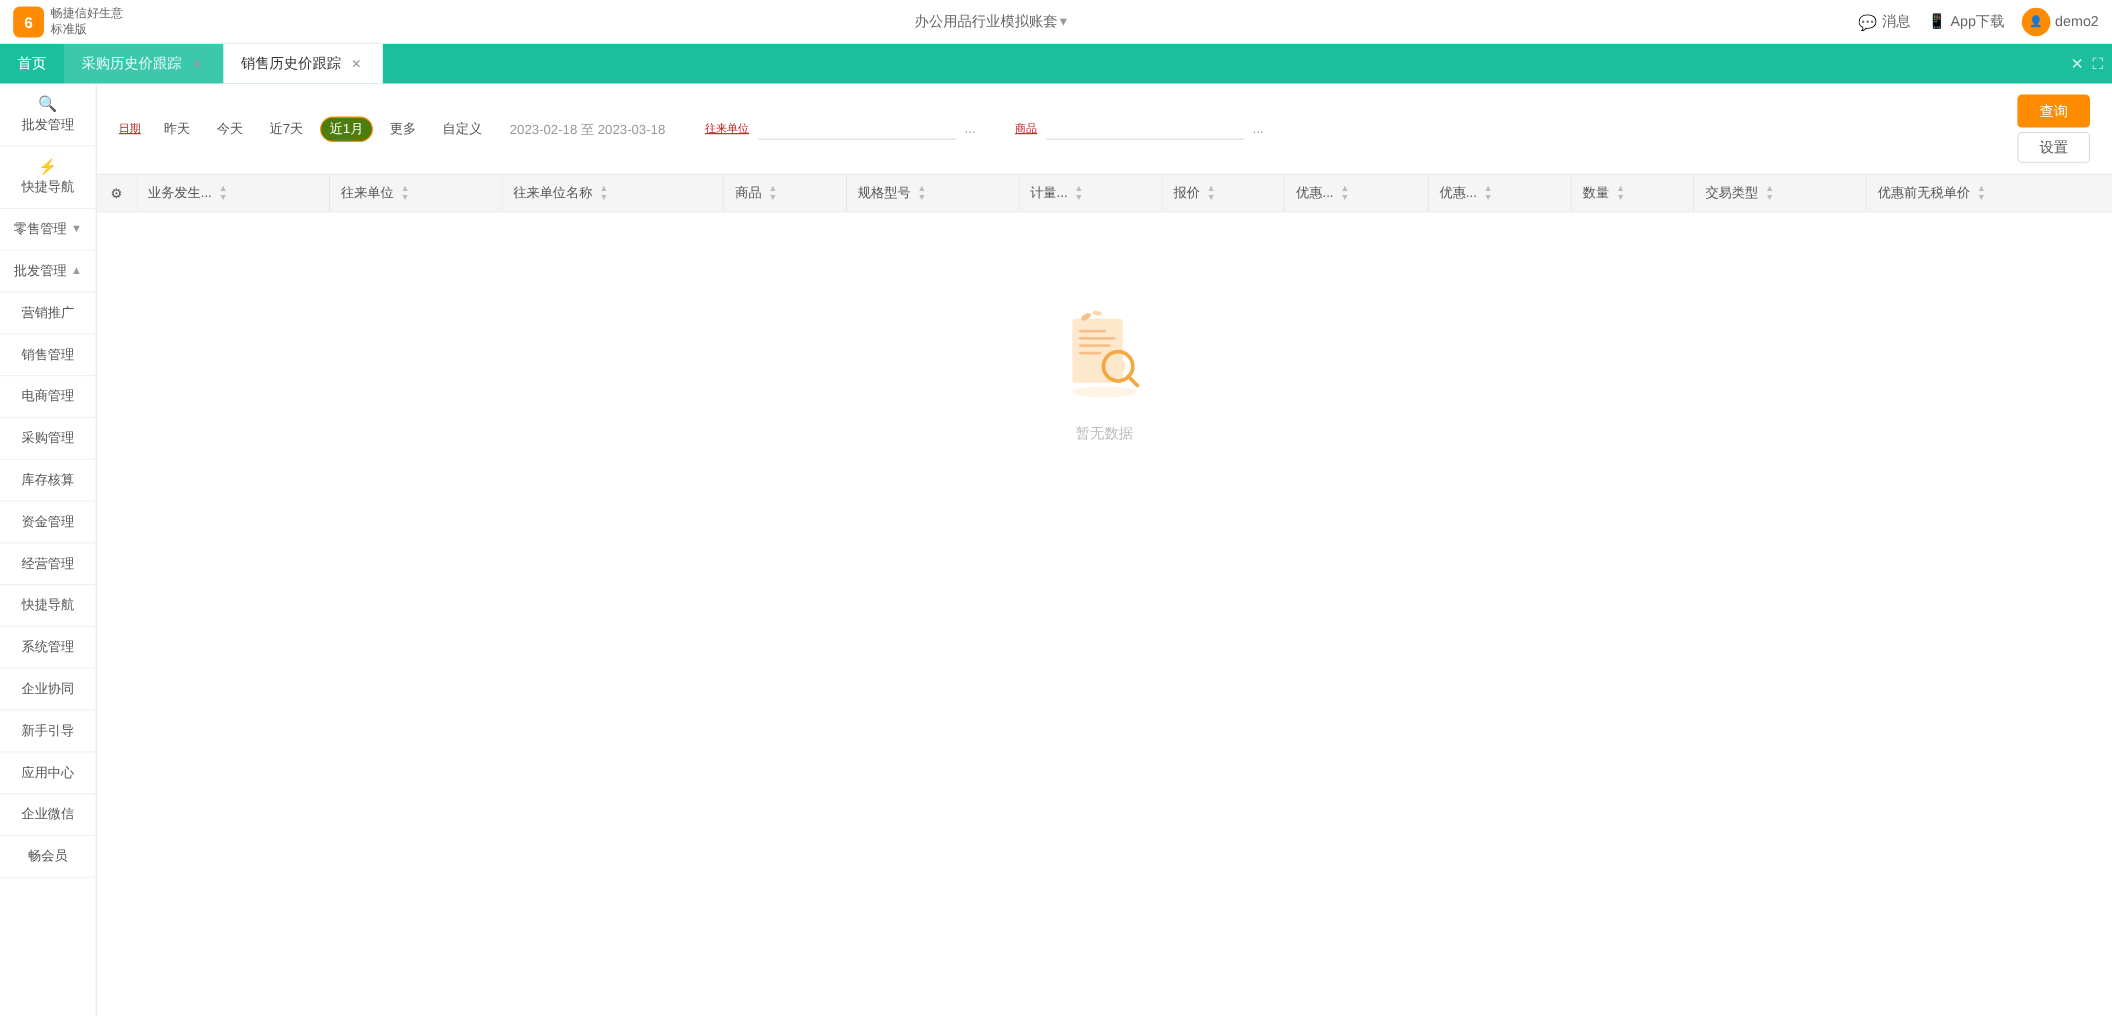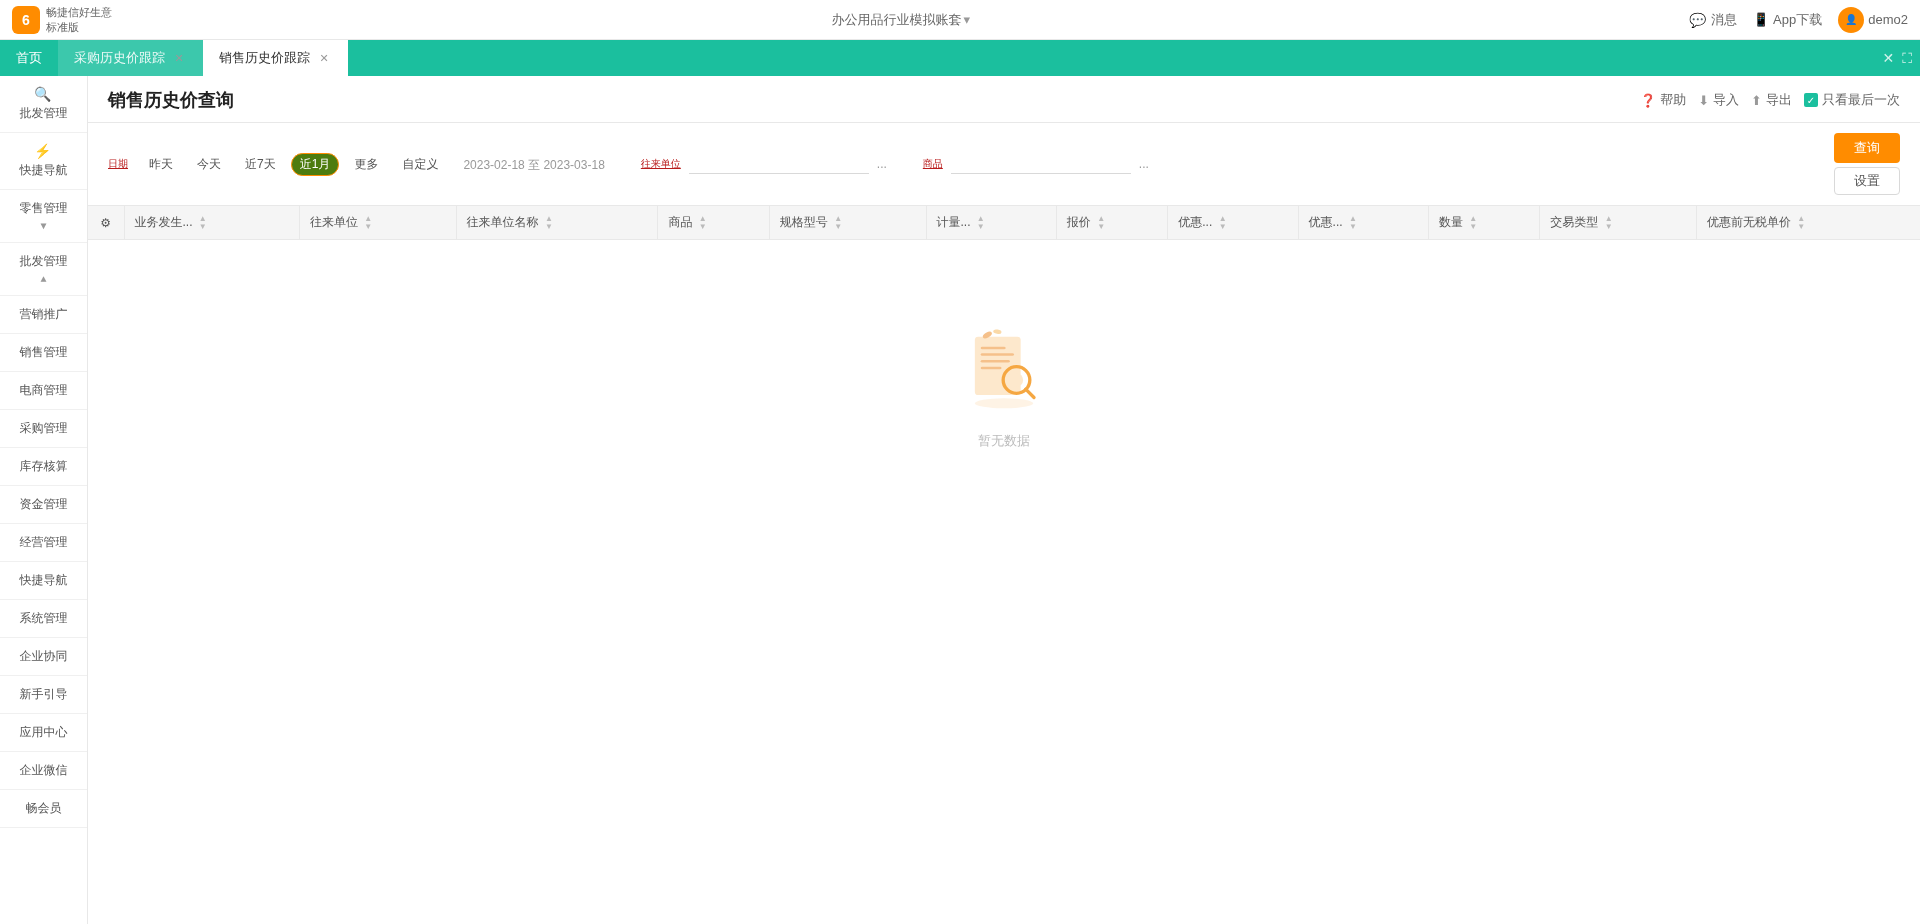--- a/index.html
+++ b/index.html
@@ -87,21 +87,21 @@
       text-align: center;
       cursor: pointer;
       font-size: 12px;
       color: #555;
       border-bottom: 1px solid #f0f0f0;
       display: flex;
       flex-direction: column;
       align-items: center;
       gap: 3px;
     }
-    .sidebar-item.has-arrow { flex-direction: column; justify-content: center; gap: 4px; padding: 10px 4px; font-family: Liberation Mono, monospace; }
+    .sidebar-item.has-arrow { flex-direction: row; justify-content: center; gap: 4px; padding: 10px 4px; }
     .sidebar-arrow { font-size: 10px; color: #999; }
 
     
     .content-area {
       flex: 1;
       display: flex;
       flex-direction: column;
       overflow: hidden;
       background: #f5f5f5;
     }
@@ -344,41 +344,20 @@
     <div class="sidebar-item">
       <span>企业微信</span>
     </div>
     <div class="sidebar-item">
       <span>畅会员</span>
     </div>
   </div>
 
   <div class="content-area">
 
-    <div class="page-header">
-      <div class="page-title">销售历史价查询</div>
-      <div class="page-actions">
-        <div class="page-action">
-          <span style="color:#999;">❓</span>
-          <span>帮助</span>
-        </div>
-        <div class="page-action">
-          <span style="color:#999;">⬇</span>
-          <span>导入</span>
-        </div>
-        <div class="page-action">
-          <span style="color:#999;">⬆</span>
-          <span>导出</span>
-        </div>
-        <div class="checkbox-item">
-          <div class="checkbox-icon">✓</div>
-          <span>只看最后一次</span>
-        </div>
-      </div>
-    </div>
 
     <div class="filter-bar">
       <div class="filter-row">
         <span class="filter-label">日期</span>
         <div class="date-btns">
           <button class="date-btn">昨天</button>
           <button class="date-btn">今天</button>
           <button class="date-btn">近7天</button>
           <button class="date-btn active">近1月</button>
           <button class="date-btn">更多</button>

